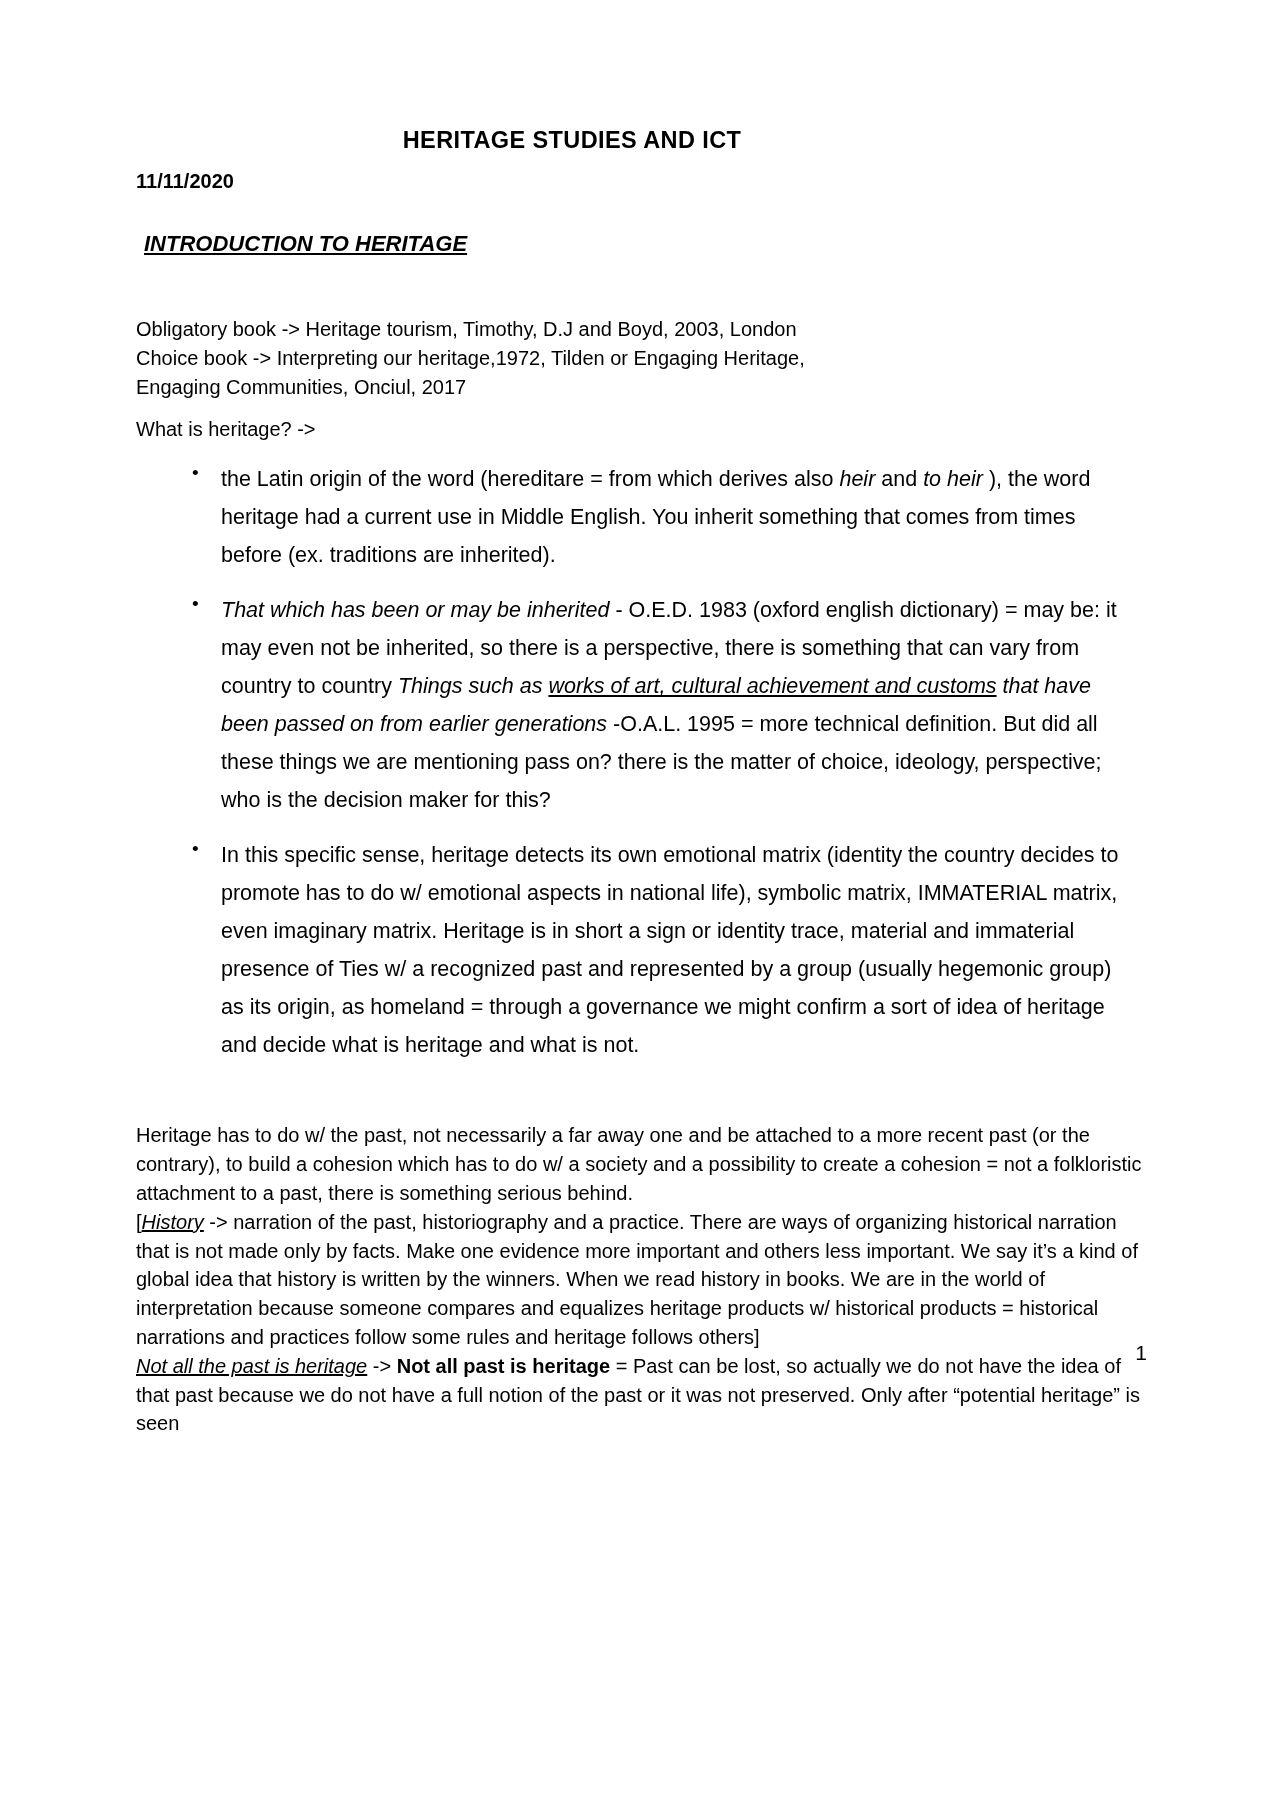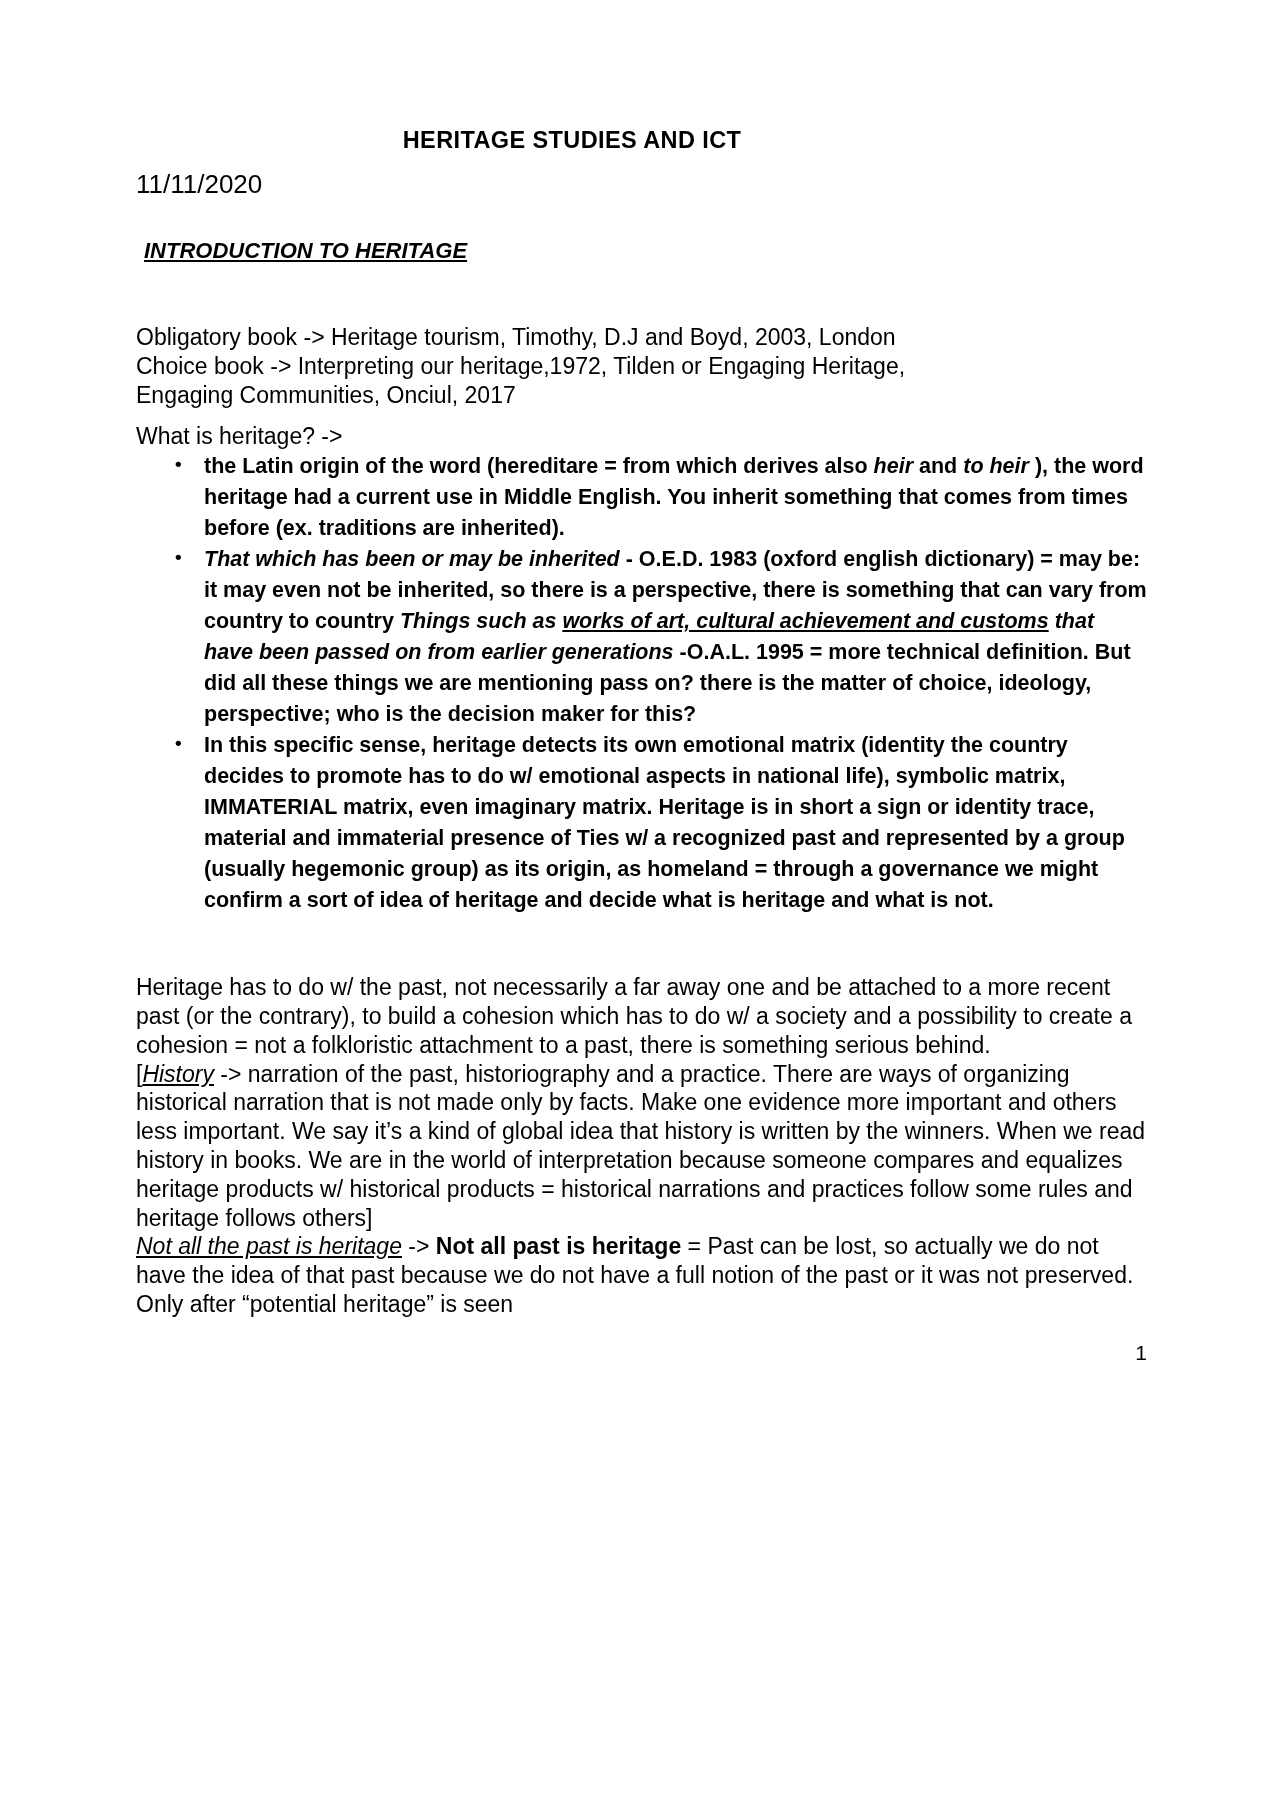--- a/index.html
+++ b/index.html
@@ -25,56 +25,55 @@
   .doc-title {
     text-align: center;
     font-size: 23.5px;
     font-weight: bold;
     letter-spacing: 0.4px;
     margin: 0 0 0 0;
     line-height: 1.22;
     padding-right: 140px;
   }
   .doc-date {
-    font-size: 26px;
-    font-weight: normal;
+    font-size: 20px;
+    font-weight: bold;
     margin: 13px 0 0 0;
     line-height: 1.3;
   }
   .section-heading {
     font-size: 22px;
     font-weight: bold;
     font-style: italic;
     text-decoration: underline;
     margin: 36px 0 0 8px;
     line-height: 1.3;
   }
   .para {
-    font-size: 23px;
+    font-size: 20px;
     line-height: 28.8px;
     margin: 0;
   }
   .para-gap-lg {
     margin-top: 13px;
   }
   .para-gap-xl {
     margin-top: 57px;
   }
   .bullets {
     margin: 0;
     padding: 0;
     list-style: none;
   }
   .bullets li {
     position: relative;
     font-size: 21.5px;
-    line-height: 31px;
+    line-height: 38px;
     padding-left: 68px;
-    margin: 0;
-    font-weight: bold;
+    margin: 17px;
   }
   .bullets li::before {
     content: "\2022";
     position: absolute;
     left: 39px;
     top: -1px;
     font-size: 19px;
     line-height: 28.8px;
   }
   i { font-style: italic; }

